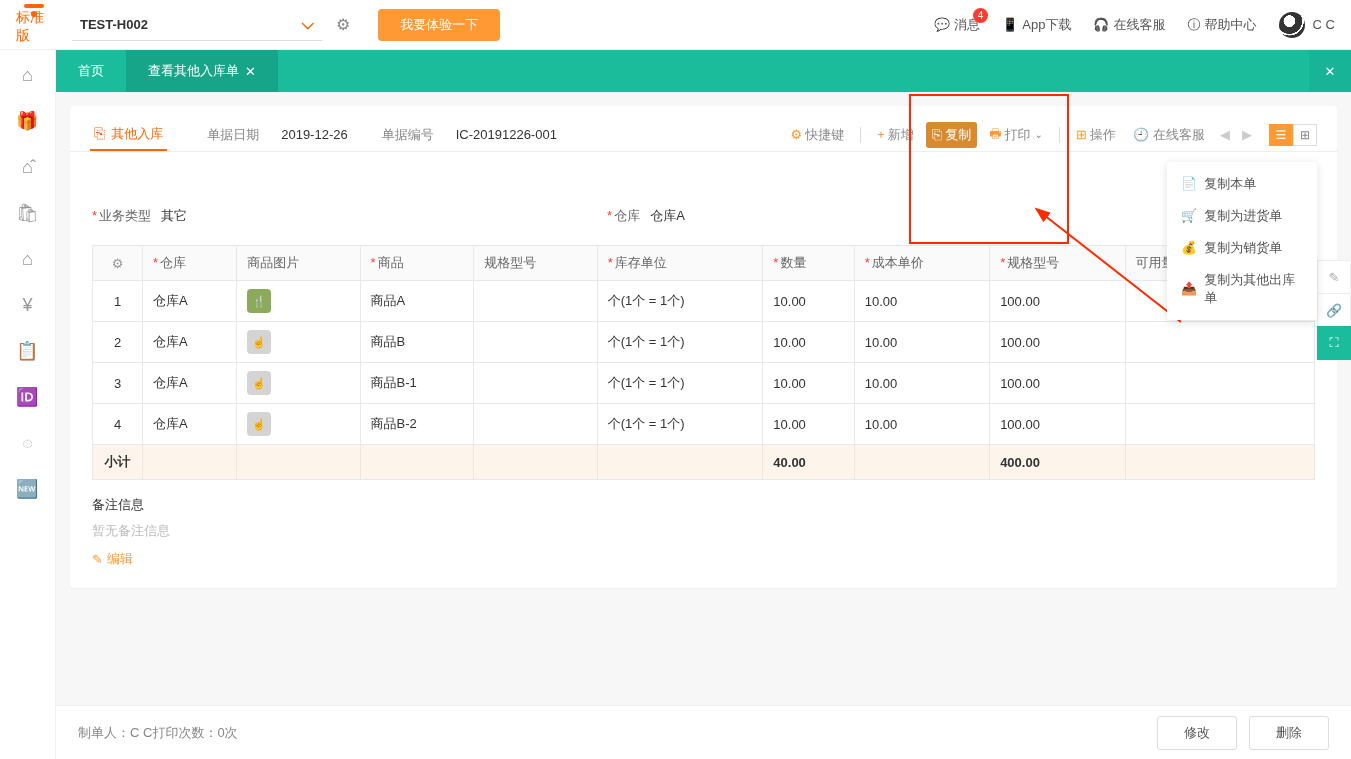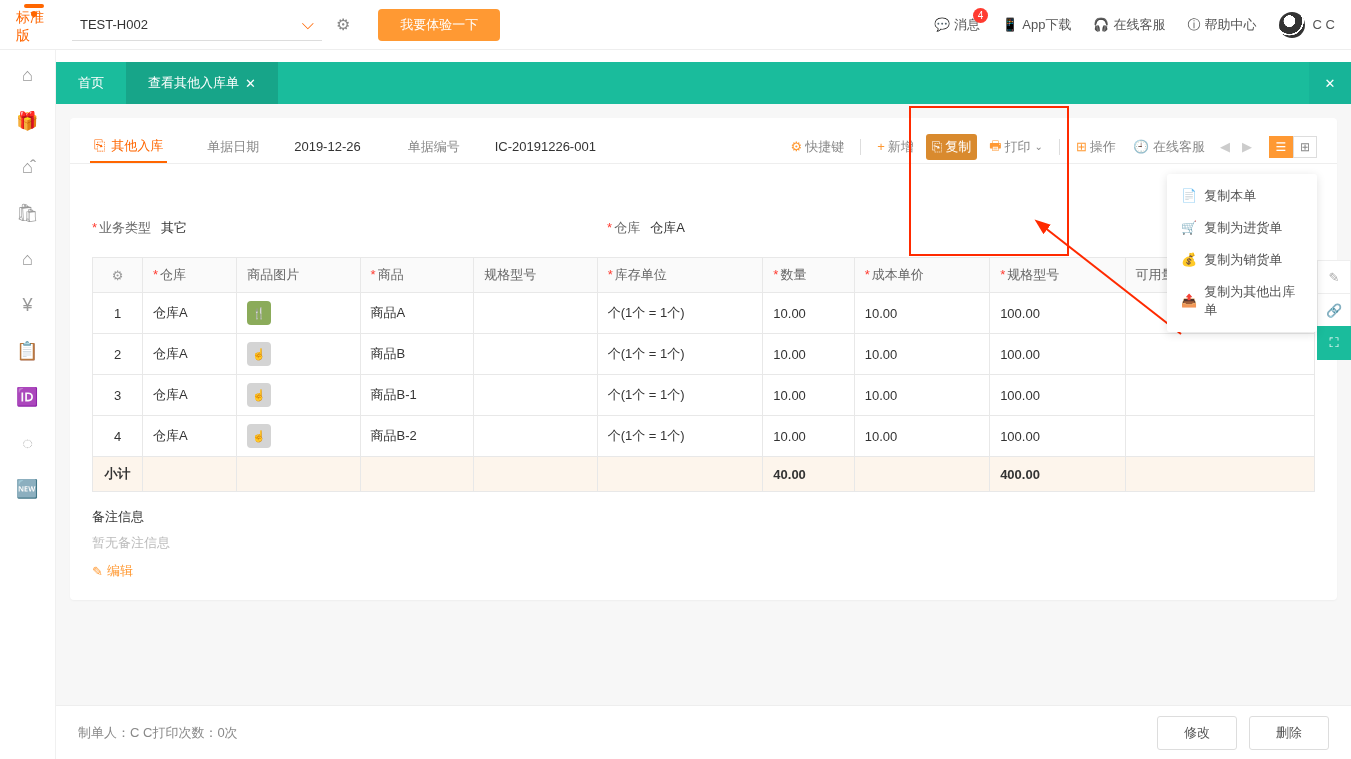--- a/index.html
+++ b/index.html
@@ -2,43 +2,43 @@
 <html><head>
 <meta charset="utf-8">
 <style>
 *{box-sizing:border-box;margin:0;padding:0;font-family:"Microsoft YaHei","PingFang SC",sans-serif;}
 body{font-size:13px;color:#333;background:#fff;}
 .top-header{height:50px;display:flex;align-items:center;padding:0 16px;border-bottom:1px solid #eee;}
 .logo{width:36px;height:36px;border-radius:8px;background:#fff;display:flex;flex-direction:column;align-items:center;justify-content:center;margin-right:20px;}
 .logo-icon{width:20px;height:20px;border:2px solid #ff6600;border-radius:6px;position:relative;}
 .logo-icon::before{content:"";position:absolute;width:6px;height:6px;background:#ff6600;border-radius:50%;top:5px;left:5px;}
 .logo-text{font-size:14px;color:#ff6600;margin-top:1px;}
-.company-select{width:250px;height:32px;display:flex;align-items:center;justify-content:space-between;padding:0 8px;border-bottom:1px solid #ddd;cursor:pointer;}
+.company-select{width:250px;height:32px;display:flex;align-items:center;justify-content:space-between;padding:0 8px;border-bottom:1px solid #ddd;cursor:pointer;font-weight:bold;}
 .chevron-down{color:#ff6600;font-size:16px;}
 .gear-btn{margin-left:14px;color:#888;cursor:pointer;font-size:16px;}
 .cta-btn{margin-left:28px;background:#ff9933;color:#fff;border:none;border-radius:4px;height:32px;padding:0 22px;cursor:pointer;font-size:13px;}
 .header-right{margin-left:auto;display:flex;align-items:center;gap:22px;color:#555;}
 .header-item{display:flex;align-items:center;gap:4px;cursor:pointer;position:relative;}
 .badge{position:absolute;top:-8px;right:-8px;background:#ff3b30;color:#fff;font-size:10px;border-radius:8px;min-width:15px;height:15px;display:flex;align-items:center;justify-content:center;padding:0 3px;}
 .avatar{width:26px;height:26px;border-radius:50%;background:radial-gradient(circle at 40% 35%,#fff 25%,#333 26% 55%,#fff 56% 62%,#333 63%);margin-right:4px;}
 .layout{display:flex;height:calc(100vh - 50px);}
 .left-sidebar{width:56px;background:#fff;border-right:1px solid #f0f0f0;display:flex;flex-direction:column;align-items:center;padding-top:14px;gap:24px;color:#999;}
 .sidebar-icon{width:22px;height:22px;cursor:pointer;display:flex;align-items:center;justify-content:center;font-size:18px;}
-.main-area{flex:1;display:flex;flex-direction:column;background:#f7f7f7;margin-top:12px;}
+.main-area{flex:1;display:flex;flex-direction:column;background:#f7f7f7;}
 .tab-bar{height:42px;background:#1abc9c;display:flex;align-items:stretch;}
 .tab{padding:0 22px;display:flex;align-items:center;color:#fff;cursor:pointer;gap:6px;}
 .tab.active{background:#17a589;}
 .tab-close{font-size:13px;}
 .close-main{margin-left:auto;width:42px;display:flex;align-items:center;justify-content:center;color:#fff;cursor:pointer;background:#17b498;}
 .content{flex:1;padding:14px;overflow:auto;position:relative;}
 .card{background:#fff;border-radius:4px;padding:0;box-shadow:0 1px 2px rgba(0,0,0,.04);}
 .card-header{display:flex;align-items:center;padding:12px 20px 0;border-bottom:1px solid #eee;height:46px;position:relative;}
 .card-tab{display:flex;align-items:center;gap:6px;height:100%;border-bottom:2px solid #ff6600;color:#ff6600;font-weight:500;padding:0 4px;}
 .card-tab-icon{color:#ff6600;font-size:14px;}
-.meta-group{display:flex;gap:29px;margin-left:40px;color:#888;align-items:center;}
+.meta-group{display:flex;gap:16px;margin-left:40px;color:#888;align-items:center;}
 .meta-val{color:#333;margin-left:6px;}
 .toolbar{margin-left:auto;display:flex;align-items:center;gap:6px;color:#888;}
 .tb-item{display:flex;align-items:center;gap:3px;cursor:pointer;padding:4px 6px;border-radius:3px;}
 .tb-item .ic{color:#ff9933;font-size:13px;}
 .tb-item.copy{background:#d98a2e;color:#fff;border-radius:3px;}
 .tb-item.copy .ic{color:#fff;}
 .tb-div{width:1px;height:16px;background:#ddd;margin:0 4px;}
 .tb-arrow{font-size:10px;margin-left:1px;}
 .view-toggle{display:flex;margin-left:8px;}
 .vt-btn{width:24px;height:22px;display:flex;align-items:center;justify-content:center;border:1px solid #ddd;cursor:pointer;font-size:12px;}

